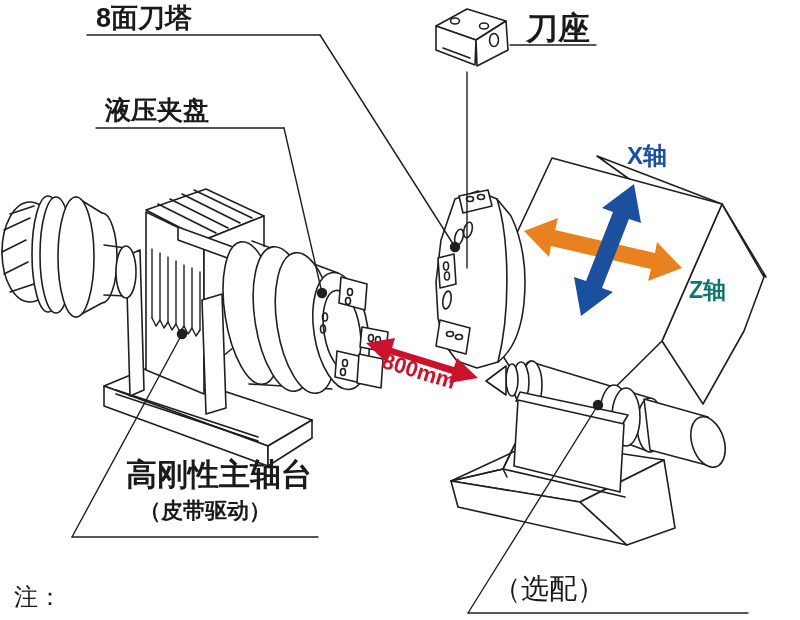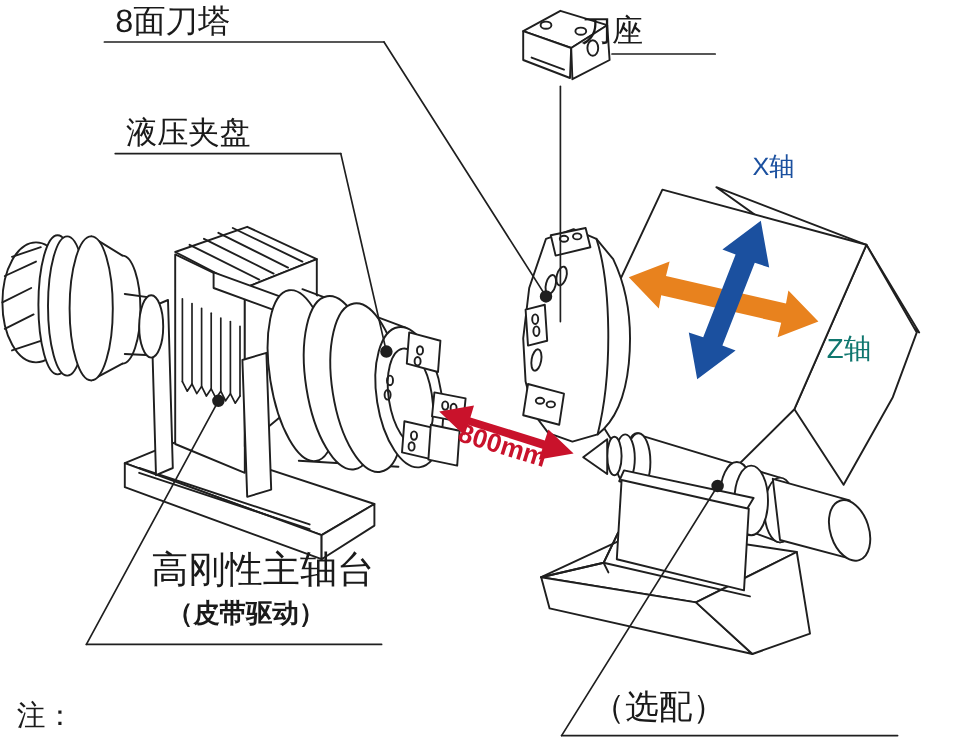--- a/index.html
+++ b/index.html
@@ -1,20 +1,20 @@
 <!DOCTYPE html>
 <html><head>
 <meta charset="utf-8">
 <style>
   html,body{margin:0;padding:0;background:#ffffff;}
   #stage{position:relative;width:800px;height:620px;background:#ffffff;overflow:hidden;
          font-family:"Liberation Sans","DejaVu Sans",sans-serif;color:#1a1a1a;}
   #art{position:absolute;left:0;top:0;z-index:1;}
   .lbl{position:absolute;z-index:2;white-space:nowrap;line-height:1.1;}
-  .b{font-weight:400;text-align:right;}
+  .b{font-weight:700;text-align:right;}
   .blue{color:#1b509f;}
   .orange{color:#0f766e;}
   .red{color:#c9122b;}
   .row{display:flex;align-items:baseline;}
 </style>
 </head>
 <body>
 
 <div id="stage">
 
@@ -170,25 +170,25 @@
     <line x1="468" y1="613" x2="748" y2="613"></line>
     <line x1="468" y1="613" x2="598" y2="405"></line>
     <circle cx="598" cy="405" r="4.5" fill="#1f1f1f"></circle>
   </g>
 
   <polygon points="366,343 395,338 392,348 454,367 457,358 478,378 449,383 452,374 390,354 387,363" stroke="none" fill="#c9122b"></polygon>
 </svg>
 
   <div class="lbl b" style="left:96px;top:4px;font-size:27px">8面刀塔</div>
 
-  <div class="lbl b" style="left:484px;top:11px;font-size:26px">刀座</div>
+  <div class="lbl b" style="left:526px;top:11px;font-size:32px">刀座</div>
 
   <div class="lbl b" style="left:105px;top:96px;font-size:26px">液压夹盘</div>
 
-  <div class="lbl b blue" style="left:627px;top:128px;font-size:21px">X轴</div>
+  <div class="lbl b blue" style="left:627px;top:143px;font-size:24px">X轴</div>
 
   <div class="lbl b orange" style="left:689px;top:278px;font-size:23px">Z轴</div>
 
   <div class="lbl red" style="left:386px;top:349px;font-size:22px;font-weight:600;transform:rotate(17deg);transform-origin:0 0">800mm</div>
 
   <div class="lbl b" style="left:126px;top:458px;font-size:31px">高刚性主轴台</div>
 
   <div class="lbl" style="left:139px;top:499px;font-size:22px;font-weight:600">（皮带驱动）</div>
 
   <div class="lbl row" style="left:493px;top:574px">

